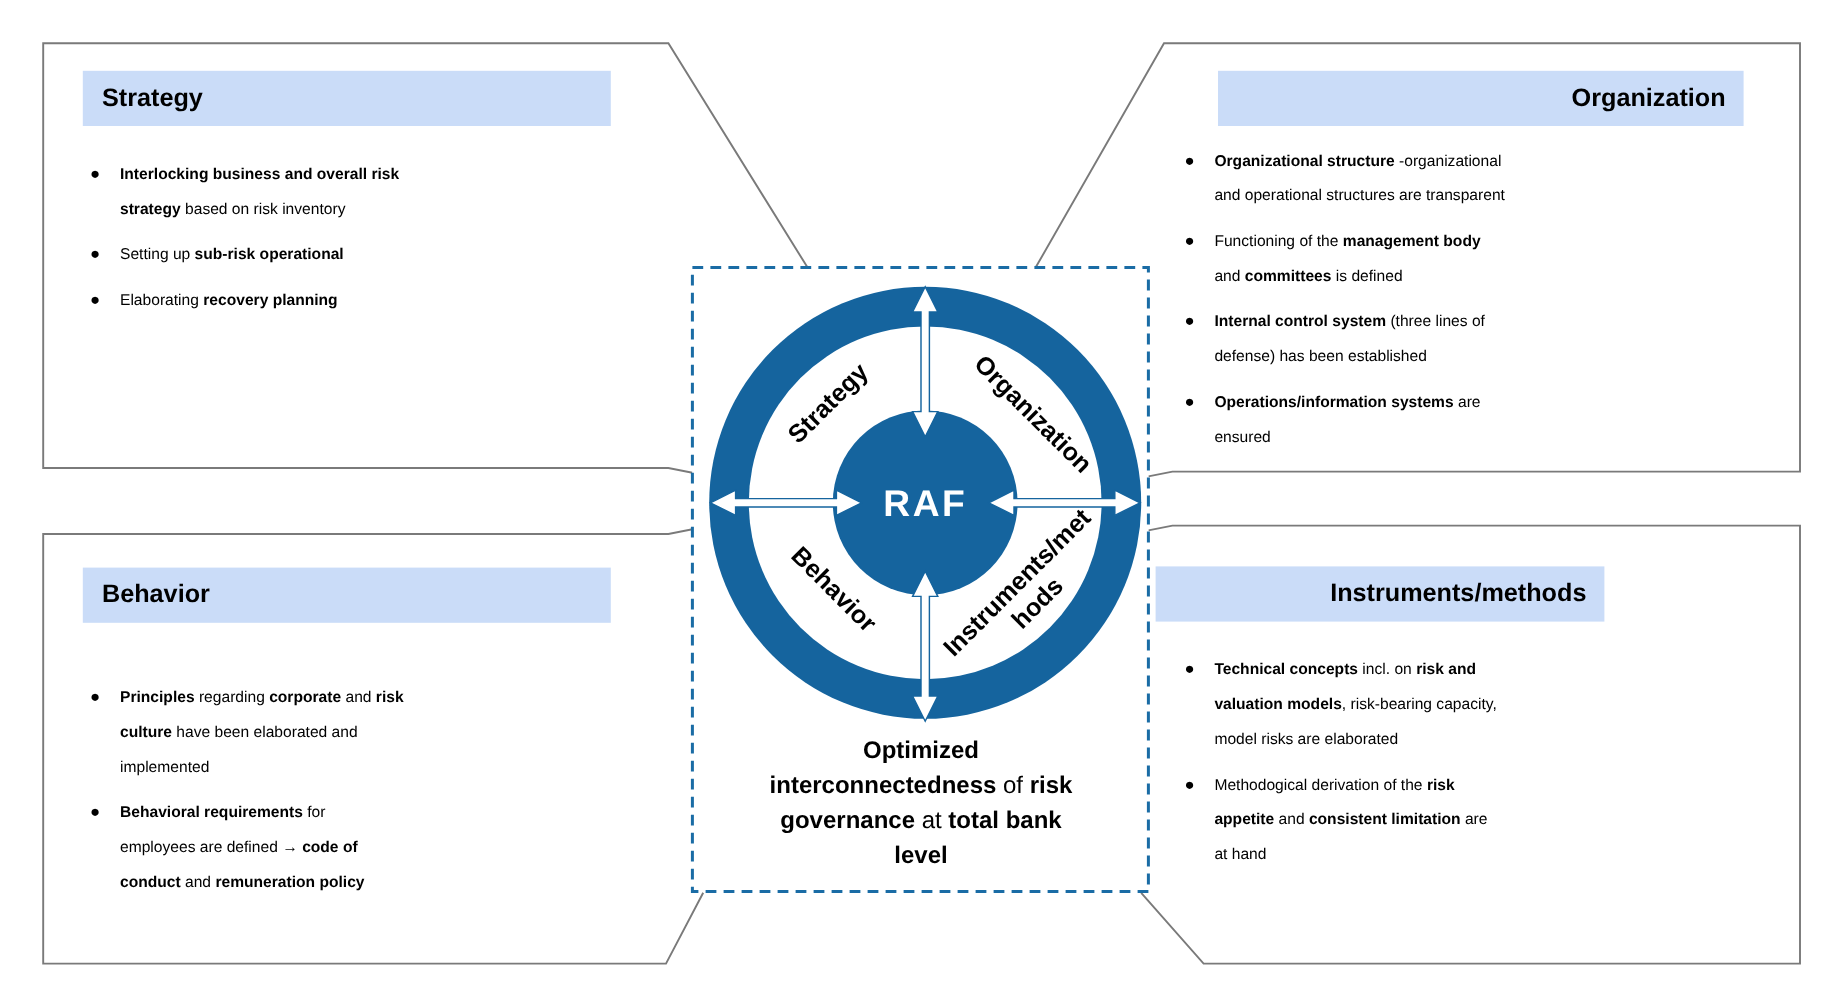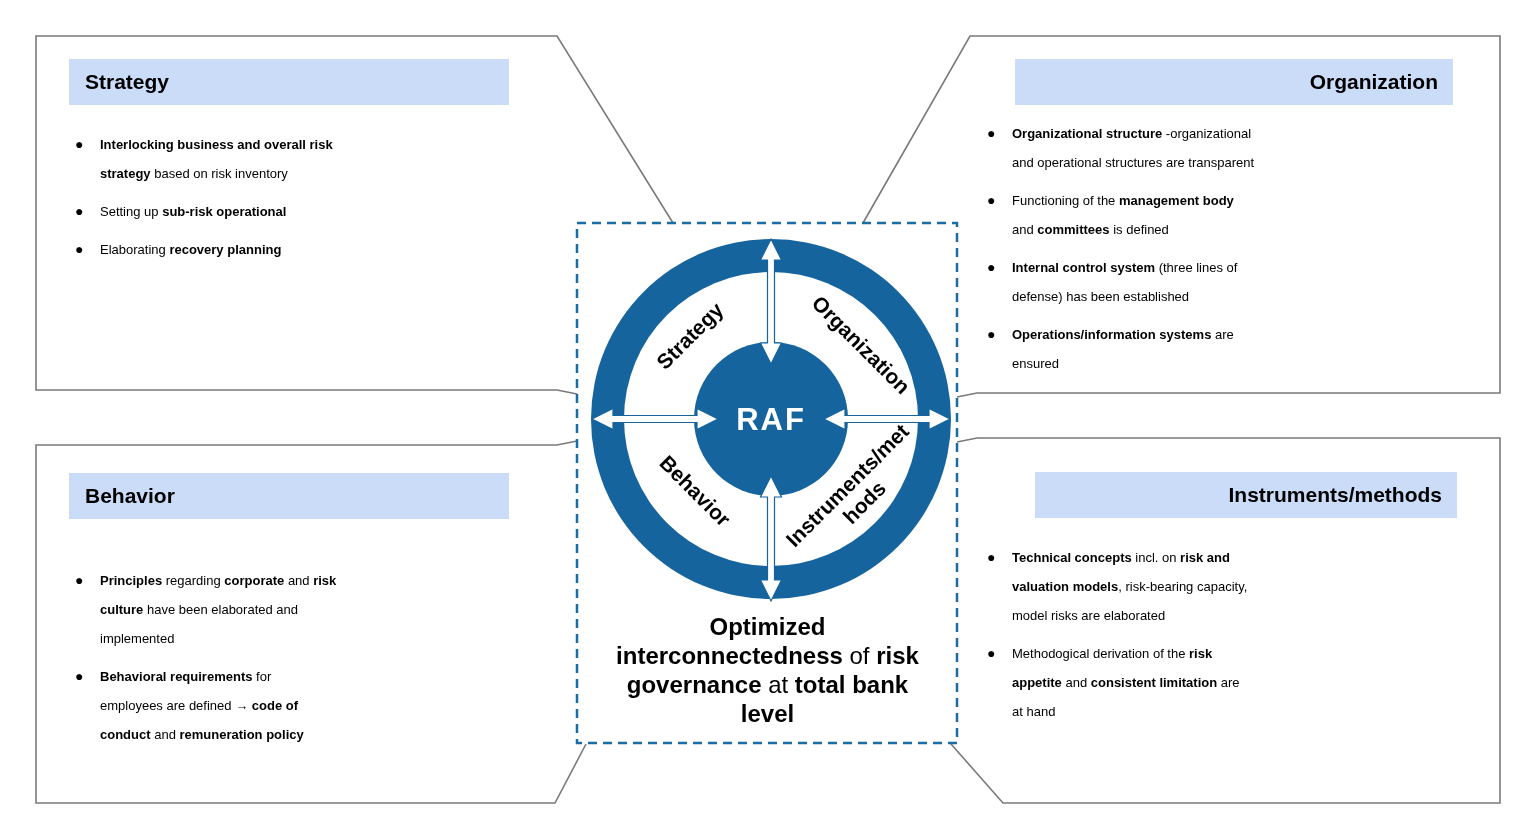--- a/index.html
+++ b/index.html
@@ -33,21 +33,21 @@
     display: flex;
     align-items: center;
     font-size: 21px;
     font-weight: bold;
   }
   .bar.align-left  { padding-left: 16px; justify-content: flex-start; }
   .bar.align-right { padding-right: 15px; justify-content: flex-end; }
   #bar-strategy     { left: 69px;   top: 59px;  width: 440px; }
   #bar-organization { left: 1015px; top: 59px;  width: 438px; }
   #bar-behavior     { left: 69px;   top: 473px; width: 440px; }
-  #bar-instruments  { left: 1035px; top: 472px; width: 422px; }
+  #bar-instruments  { left: 963px; top: 472px; width: 374px; }
 
   .qlist {
     position: absolute;
     list-style: none;
     font-size: 13px;
     line-height: 29px;
   }
   #list-strategy     { left: 69px;  top: 130px; width: 478px; }
   #list-organization { left: 981px; top: 119px; width: 498px; }
   #list-behavior     { left: 69px;  top: 566px; width: 478px; }
@@ -66,21 +66,21 @@
     font-size: 14px;
   }
   .qlist b, #center-caption b { font-weight: bold; }
 
   #center-caption {
     position: absolute;
     left: 600px;
     top: 612px;
     width: 335px;
     text-align: center;
-    font-size: 24px;
+    font-size: 20px;
     line-height: 29px;
     white-space: pre-line;
   }
 </style>
 </head>
 <body>
 
 <div id="slide">
 
   <svg id="diagram-canvas" viewBox="0 0 1536 839" xmlns="http://www.w3.org/2000/svg">

